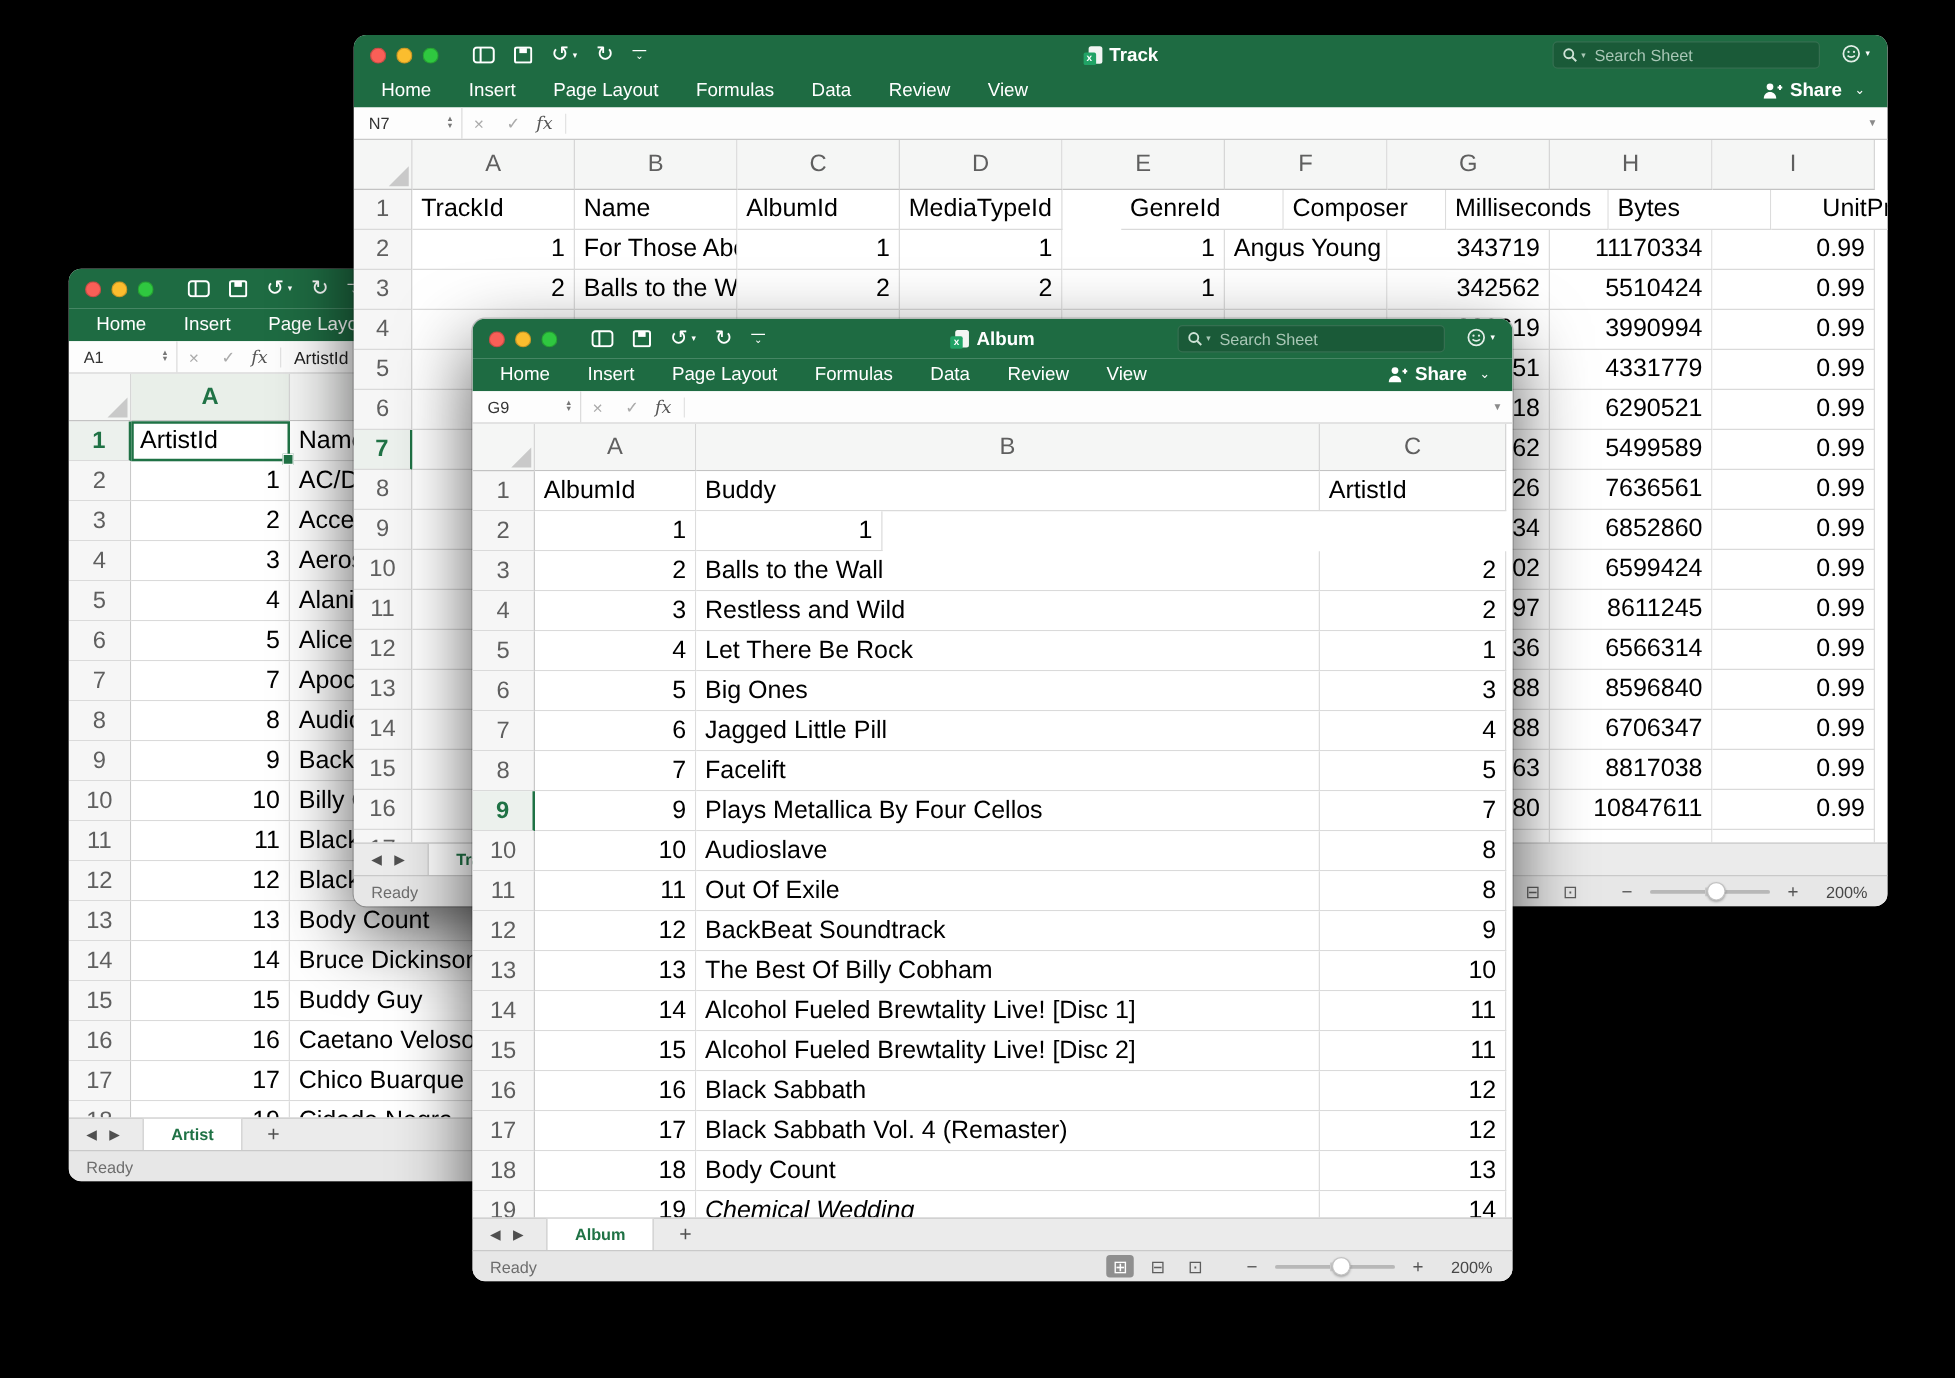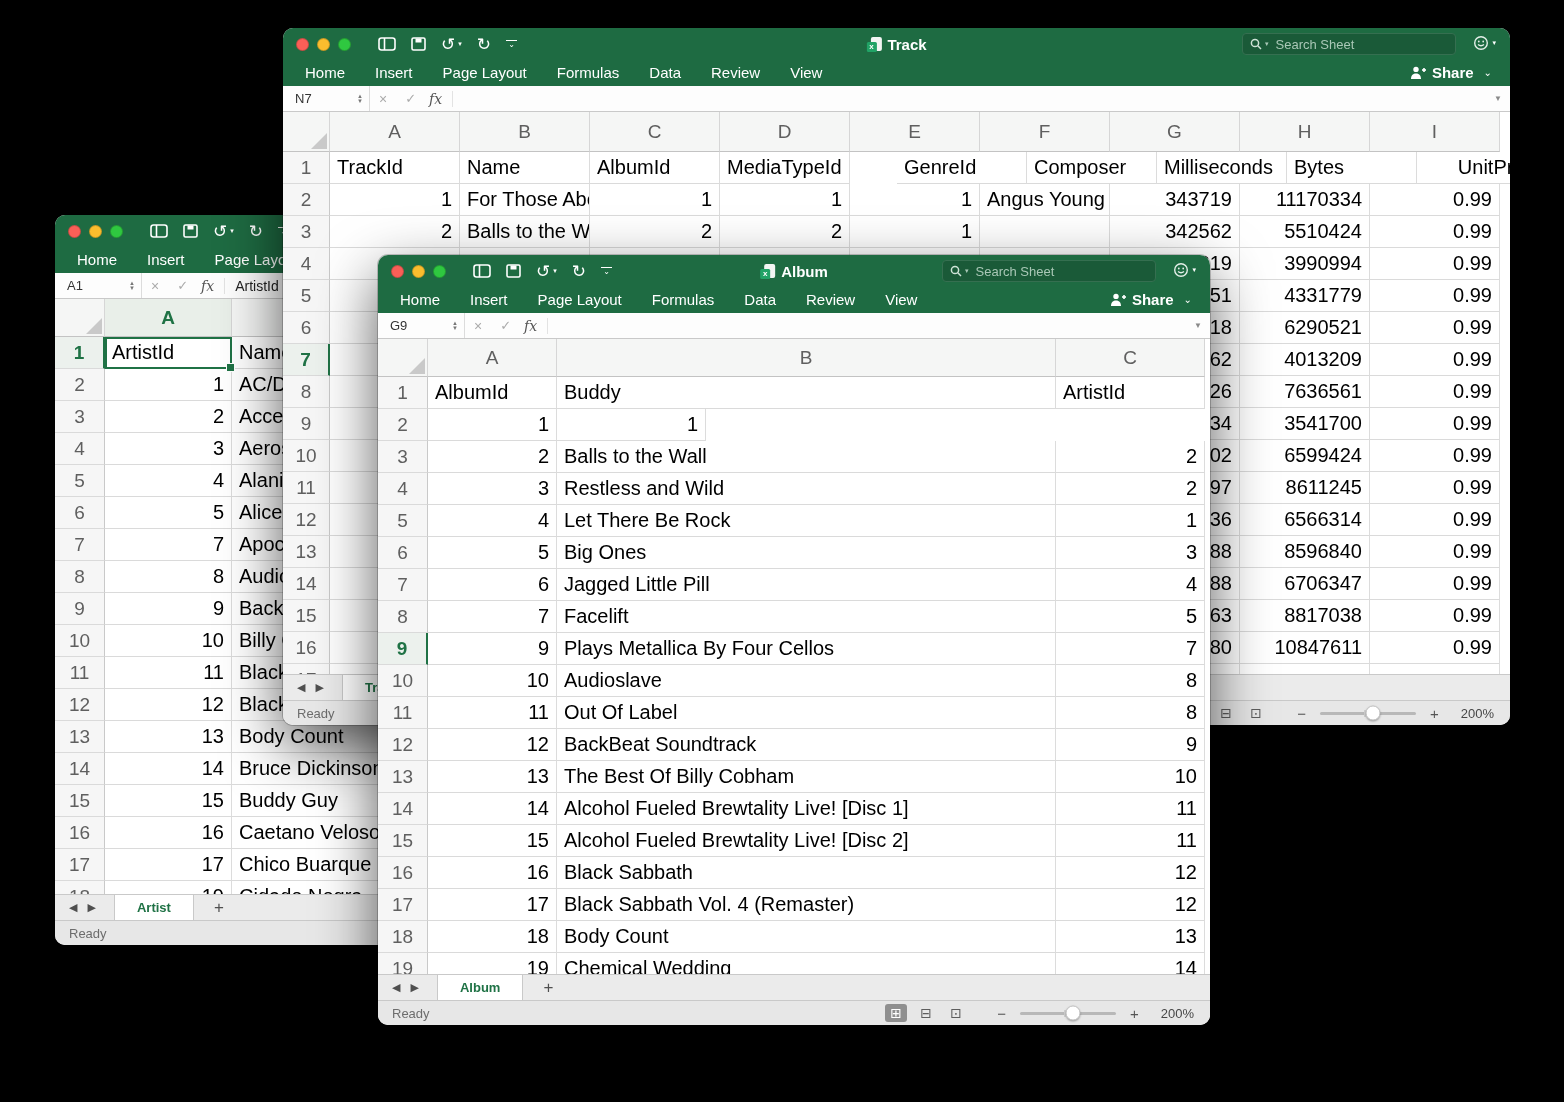--- a/index.html
+++ b/index.html
@@ -523,21 +523,21 @@
           </div>
           <div class="row">
             <div class="rowhdr sel" style="width: 47px;">7</div>
             <div class="cell" style="width: 130px;"></div>
             <div class="cell" style="width: 130px;"></div>
             <div class="cell" style="width: 130px;"></div>
             <div class="cell" style="width: 130px;"></div>
             <div class="cell" style="width: 130px;"></div>
             <div class="cell" style="width: 130px;"></div>
             <div class="cell num" style="width: 130px;">205662</div>
-            <div class="cell num" style="width: 130px;">4013209</div>
+            <div class="cell num" style="width: 130px;">5499589</div>
             <div class="cell num" style="width: 130px;">0.99</div>
           </div>
           <div class="row">
             <div class="rowhdr" style="width: 47px;">8</div>
             <div class="cell" style="width: 130px;"></div>
             <div class="cell" style="width: 130px;"></div>
             <div class="cell" style="width: 130px;"></div>
             <div class="cell" style="width: 130px;"></div>
             <div class="cell" style="width: 130px;"></div>
             <div class="cell" style="width: 130px;"></div>
@@ -547,21 +547,21 @@
           </div>
           <div class="row">
             <div class="rowhdr" style="width: 47px;">9</div>
             <div class="cell" style="width: 130px;"></div>
             <div class="cell" style="width: 130px;"></div>
             <div class="cell" style="width: 130px;"></div>
             <div class="cell" style="width: 130px;"></div>
             <div class="cell" style="width: 130px;"></div>
             <div class="cell" style="width: 130px;"></div>
             <div class="cell num" style="width: 130px;">210834</div>
-            <div class="cell num" style="width: 130px;">3541700</div>
+            <div class="cell num" style="width: 130px;">6852860</div>
             <div class="cell num" style="width: 130px;">0.99</div>
           </div>
           <div class="row">
             <div class="rowhdr" style="width: 47px;">10</div>
             <div class="cell" style="width: 130px;"></div>
             <div class="cell" style="width: 130px;"></div>
             <div class="cell" style="width: 130px;"></div>
             <div class="cell" style="width: 130px;"></div>
             <div class="cell" style="width: 130px;"></div>
             <div class="cell" style="width: 130px;"></div>
@@ -835,21 +835,21 @@
           </div>
           <div class="row">
             <div class="rowhdr" style="width: 50px;">10</div>
             <div class="cell num" style="width: 129px;">10</div>
             <div class="cell" style="width: 499px;">Audioslave</div>
             <div class="cell num" style="width: 149px;">8</div>
           </div>
           <div class="row">
             <div class="rowhdr" style="width: 50px;">11</div>
             <div class="cell num" style="width: 129px;">11</div>
-            <div class="cell" style="width: 499px;">Out Of Label</div>
+            <div class="cell" style="width: 499px;">Out Of Exile</div>
             <div class="cell num" style="width: 149px;">8</div>
           </div>
           <div class="row">
             <div class="rowhdr" style="width: 50px;">12</div>
             <div class="cell num" style="width: 129px;">12</div>
             <div class="cell" style="width: 499px;">BackBeat Soundtrack</div>
             <div class="cell num" style="width: 149px;">9</div>
           </div>
           <div class="row">
             <div class="rowhdr" style="width: 50px;">13</div>
@@ -883,21 +883,21 @@
           </div>
           <div class="row">
             <div class="rowhdr" style="width: 50px;">18</div>
             <div class="cell num" style="width: 129px;">18</div>
             <div class="cell" style="width: 499px;">Body Count</div>
             <div class="cell num" style="width: 149px;">13</div>
           </div>
           <div class="row">
             <div class="rowhdr" style="width: 50px;">19</div>
             <div class="cell num" style="width: 129px;">19</div>
-            <div class="cell" style="width: 499px;">Chemical Wedding</div>
+            <div class="cell" style="width: 499px; font-style: italic;">Chemical Wedding</div>
             <div class="cell num" style="width: 149px;">14</div>
           </div>
         </div>
 
     </div>
     <div class="tabbar">
       <span class="nav">◀</span>
       <span class="nav">▶</span>
       <div class="sheettab">
           <span>Album</span>

